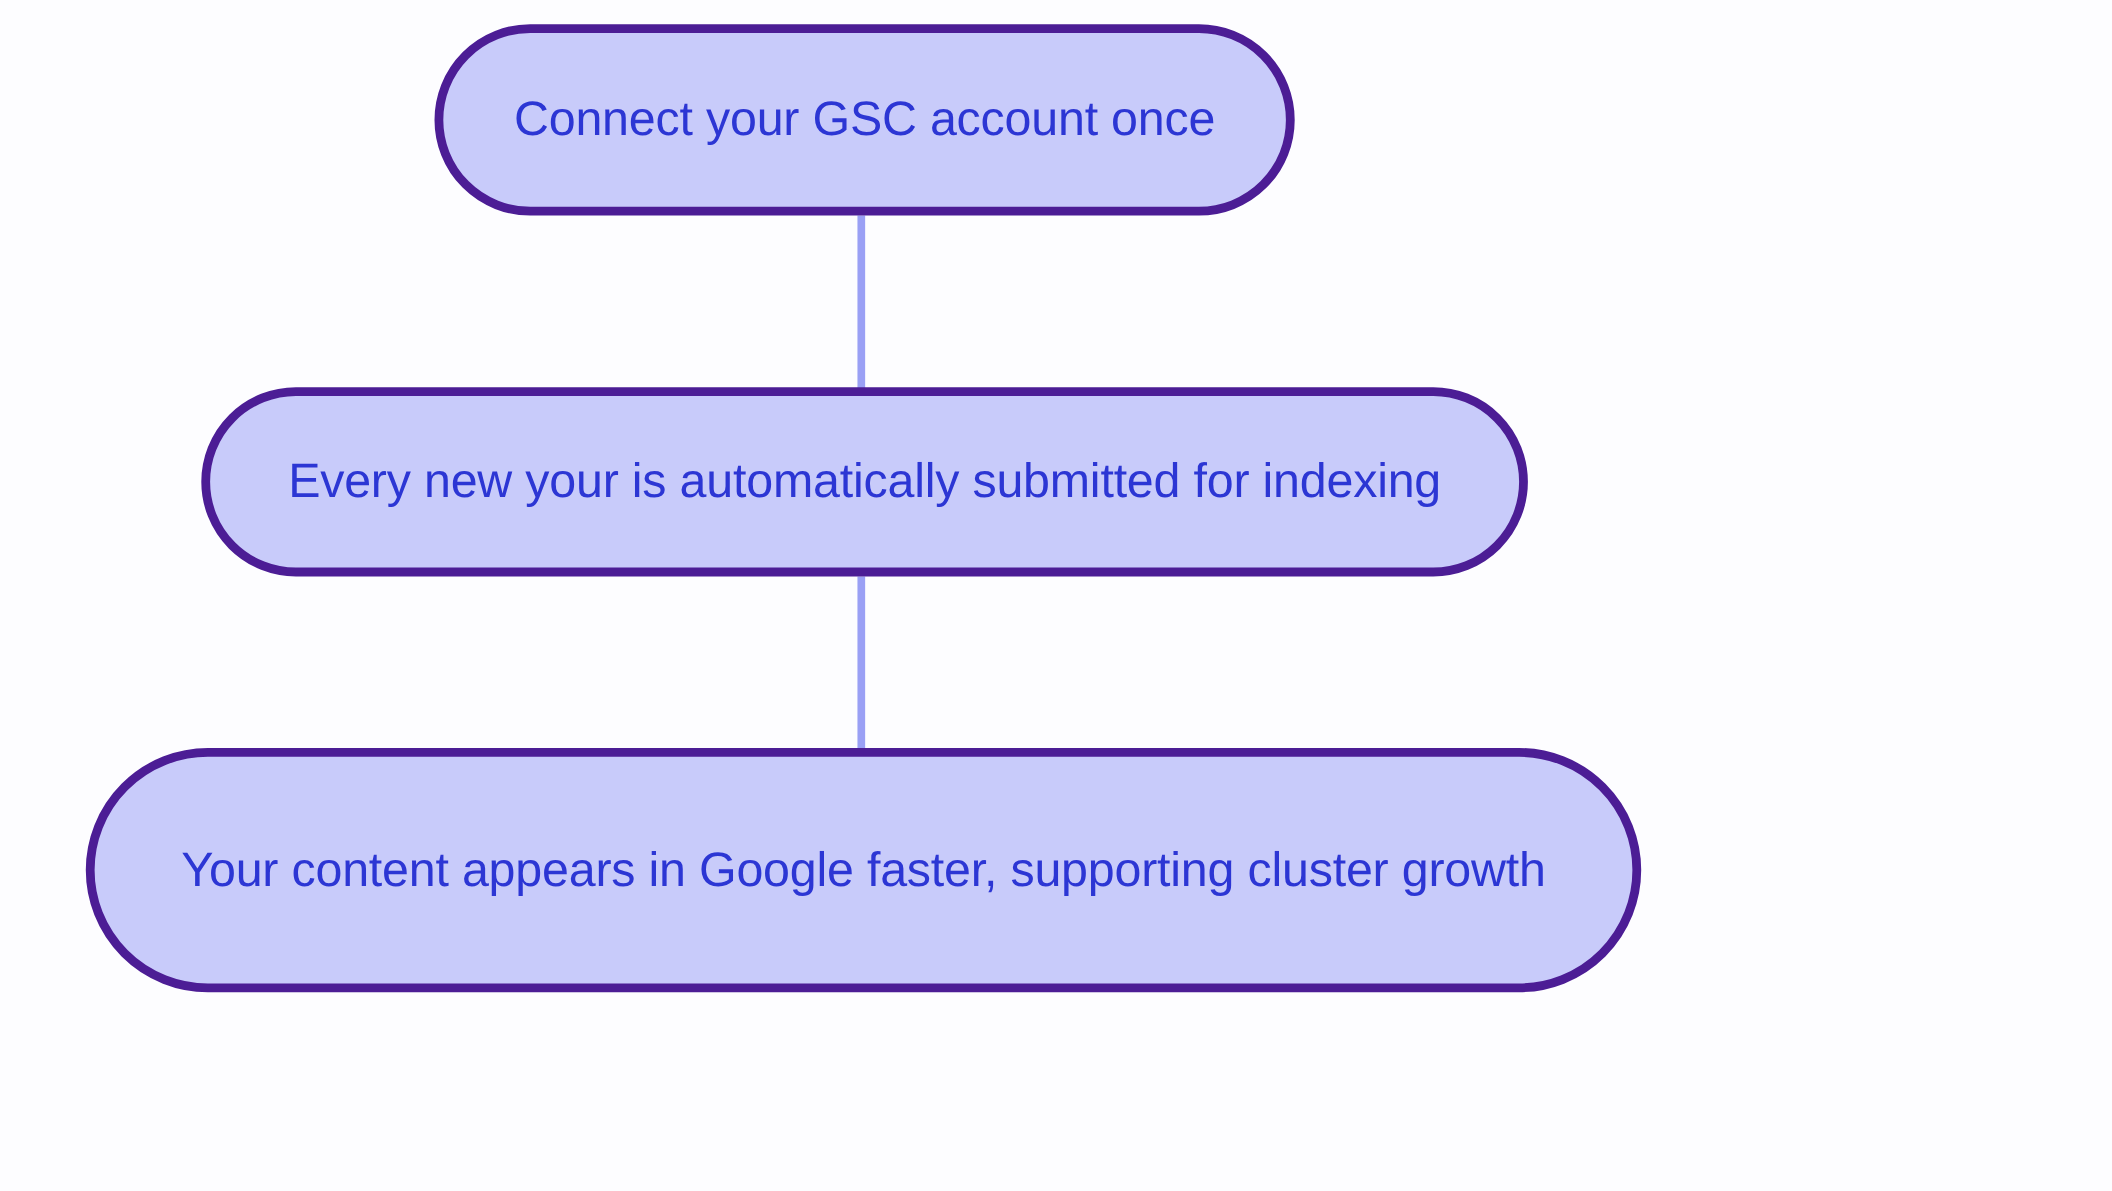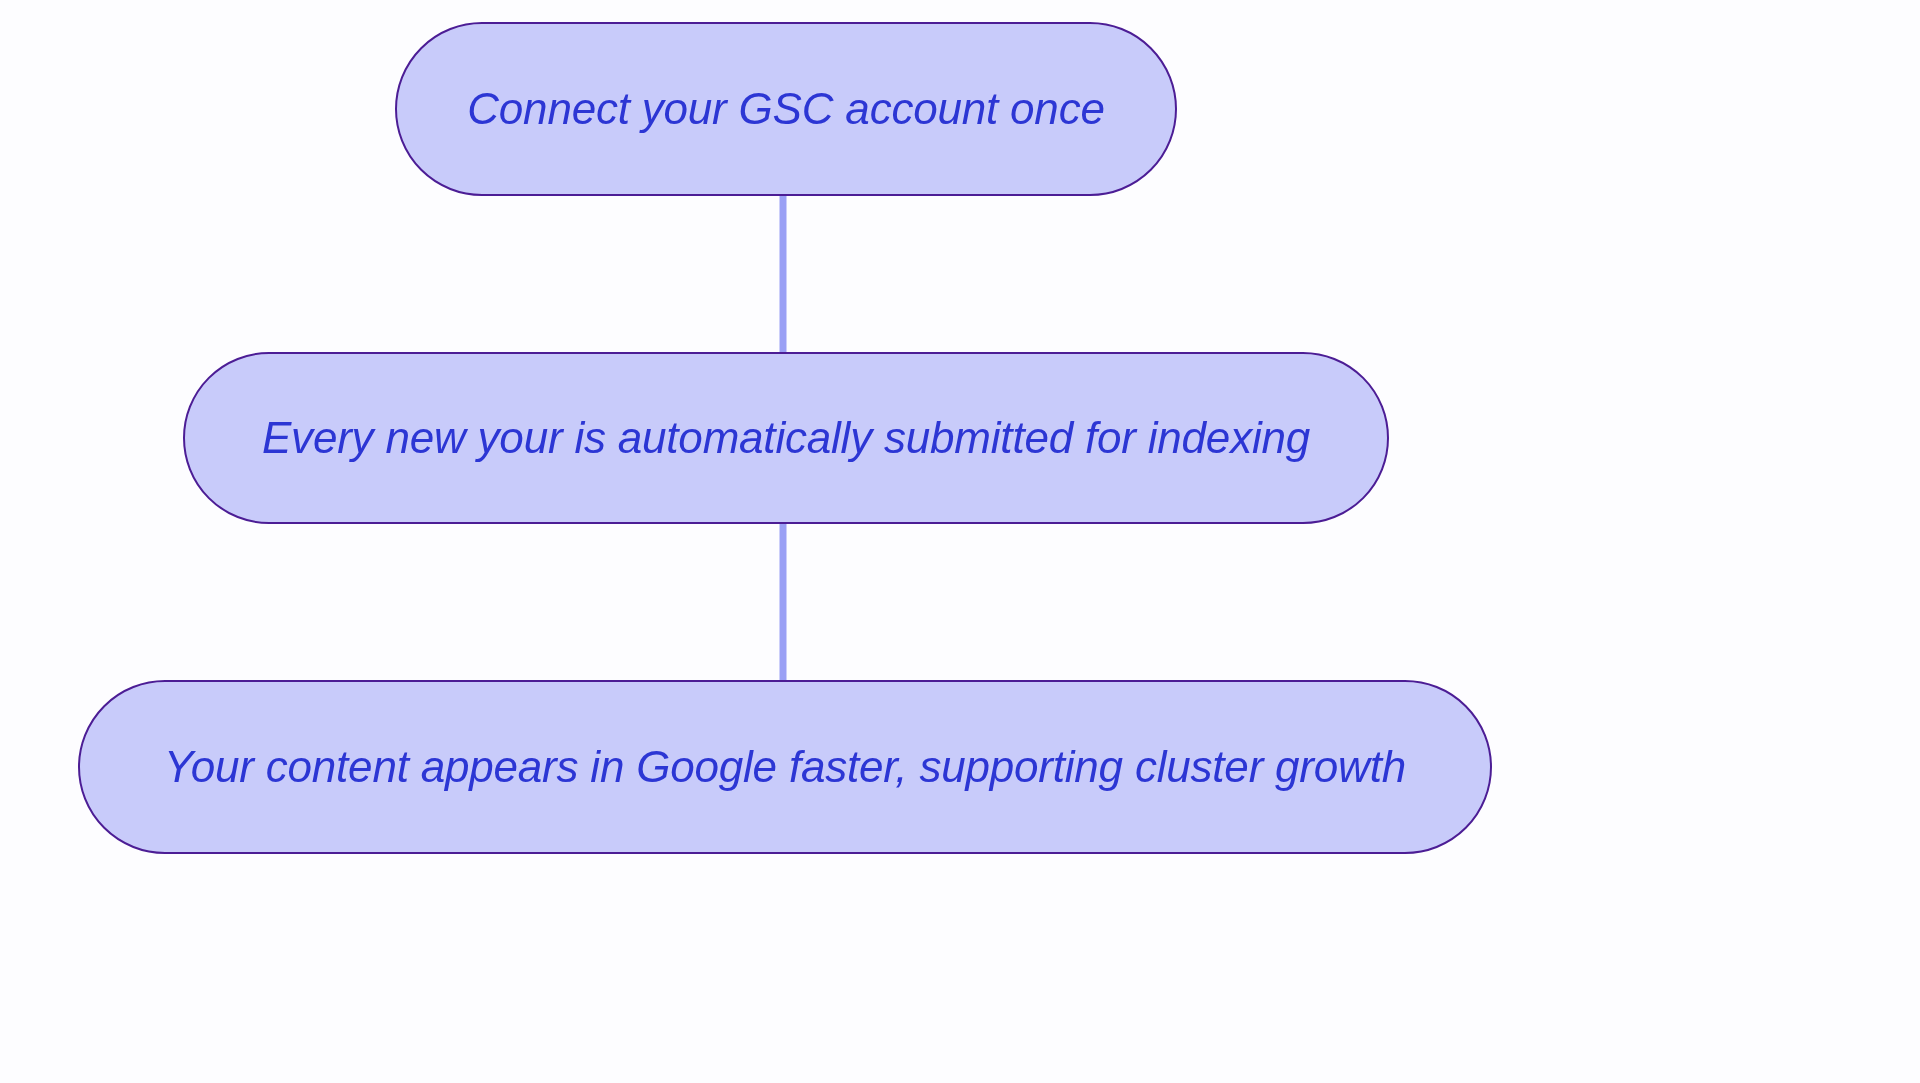--- a/index.html
+++ b/index.html
@@ -34,24 +34,23 @@
 
   
   .node {
     position: absolute;
     z-index: 2;
     box-sizing: border-box;
     display: flex;
     align-items: center;
     justify-content: center;
     background: #c8cbfa;
-    border: 2px solid #4c1d95;
+    border: 8px solid #4c1d95;
     border-radius: 999px;
     padding: 0 48px;
-    font-style: italic;
   }
 
   .node-label {
     color: #2c36d4;
     font-family: "Liberation Sans", sans-serif;
     font-size: 44px;
     font-weight: 400;
     line-height: 1.15;
     letter-spacing: -0.2px;
     white-space: nowrap;
@@ -70,21 +69,21 @@
     left: 183px;
     top: 352px;
     width: 1206px;
     height: 172px;
   }
 
   #node-faster-indexing {
     left: 78px;
     top: 680px;
     width: 1414px;
-    height: 174px;
+    height: 222px;
   }
 </style>
 </head>
 <body>
 
 <div id="flowchart-canvas">
 
   <svg id="edge-layer" viewBox="0 0 1920 1083" width="1920" height="1083" xmlns="http://www.w3.org/2000/svg">
 
     <g>

